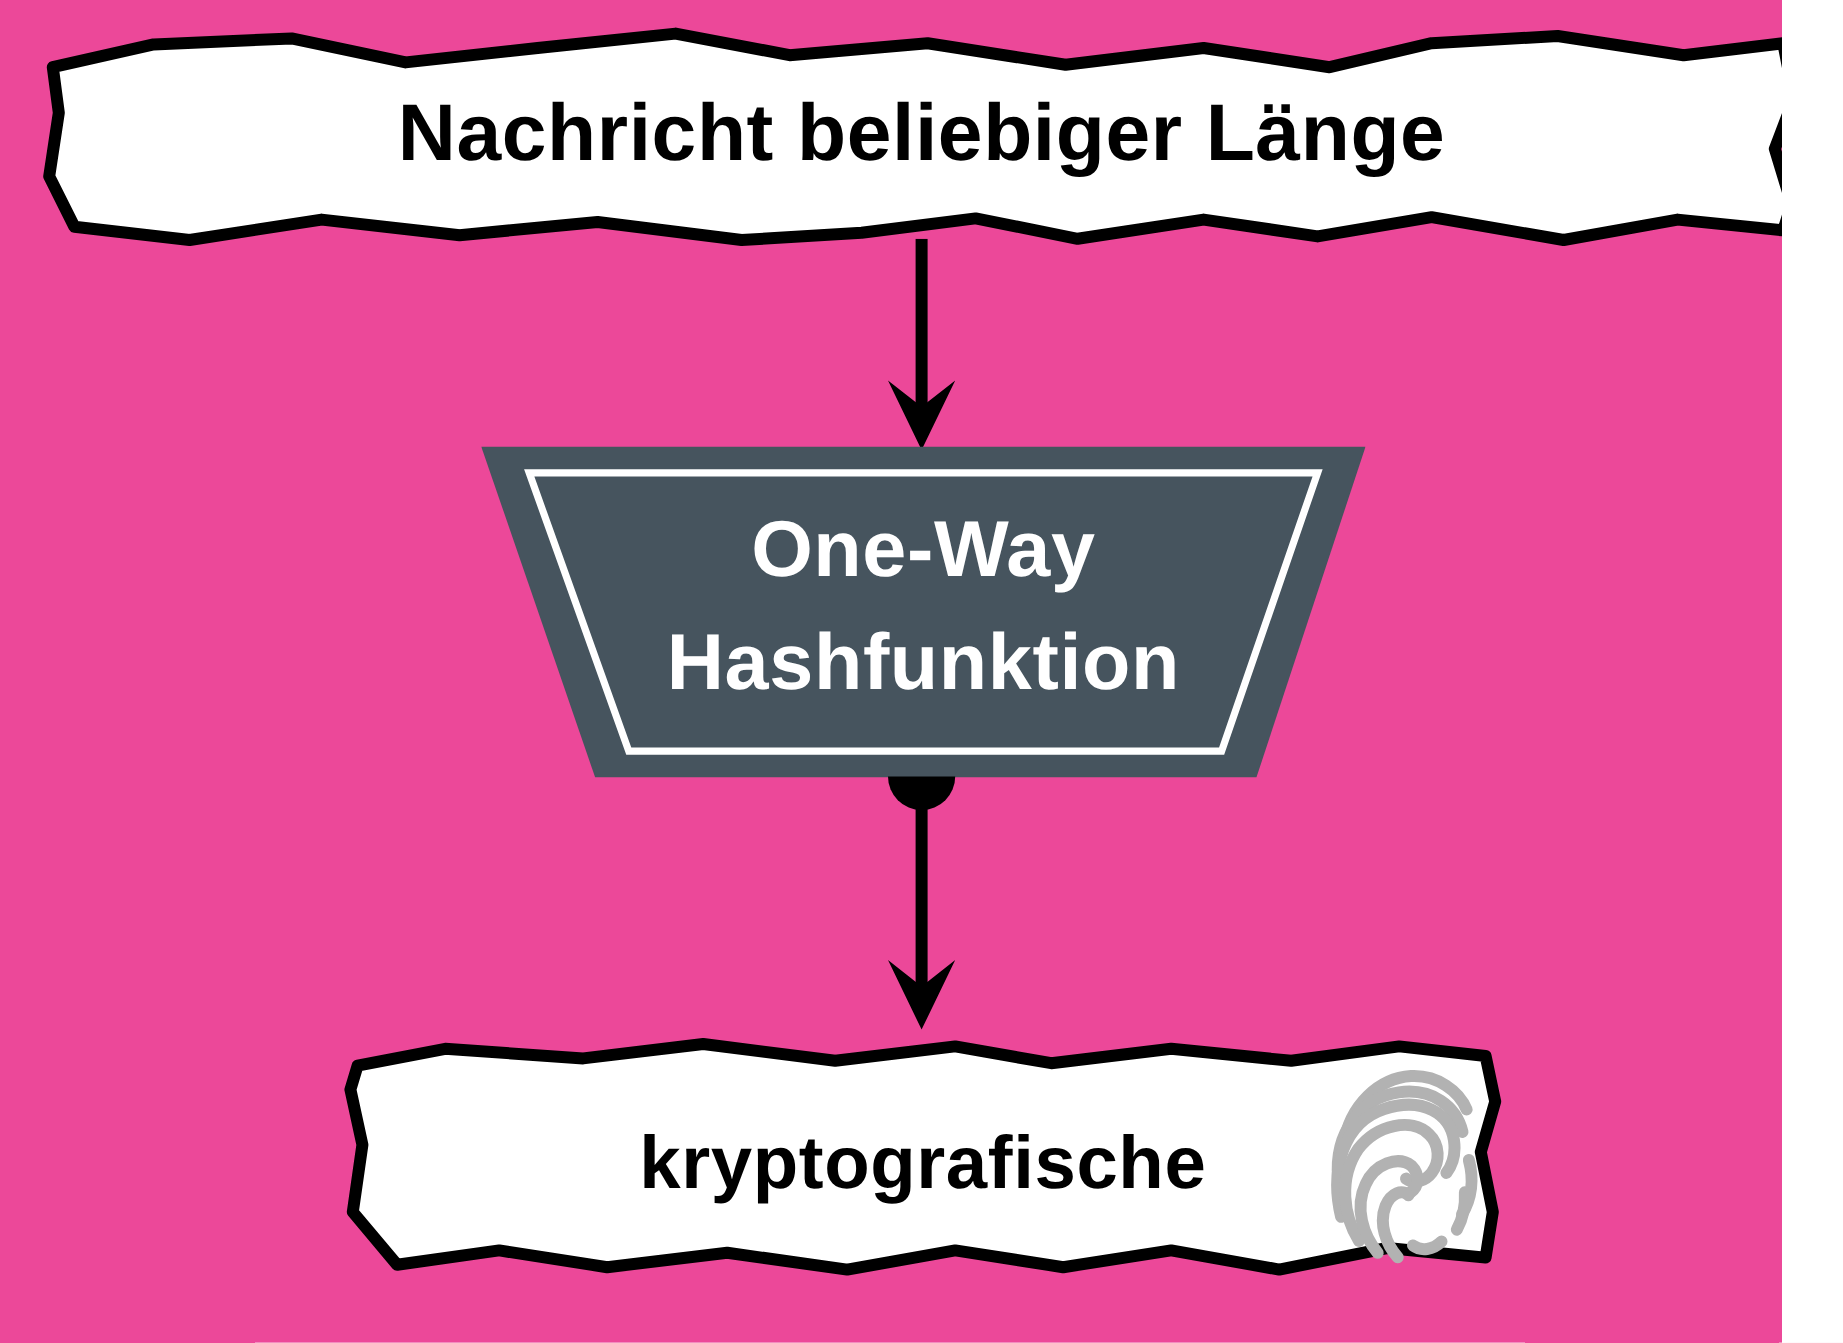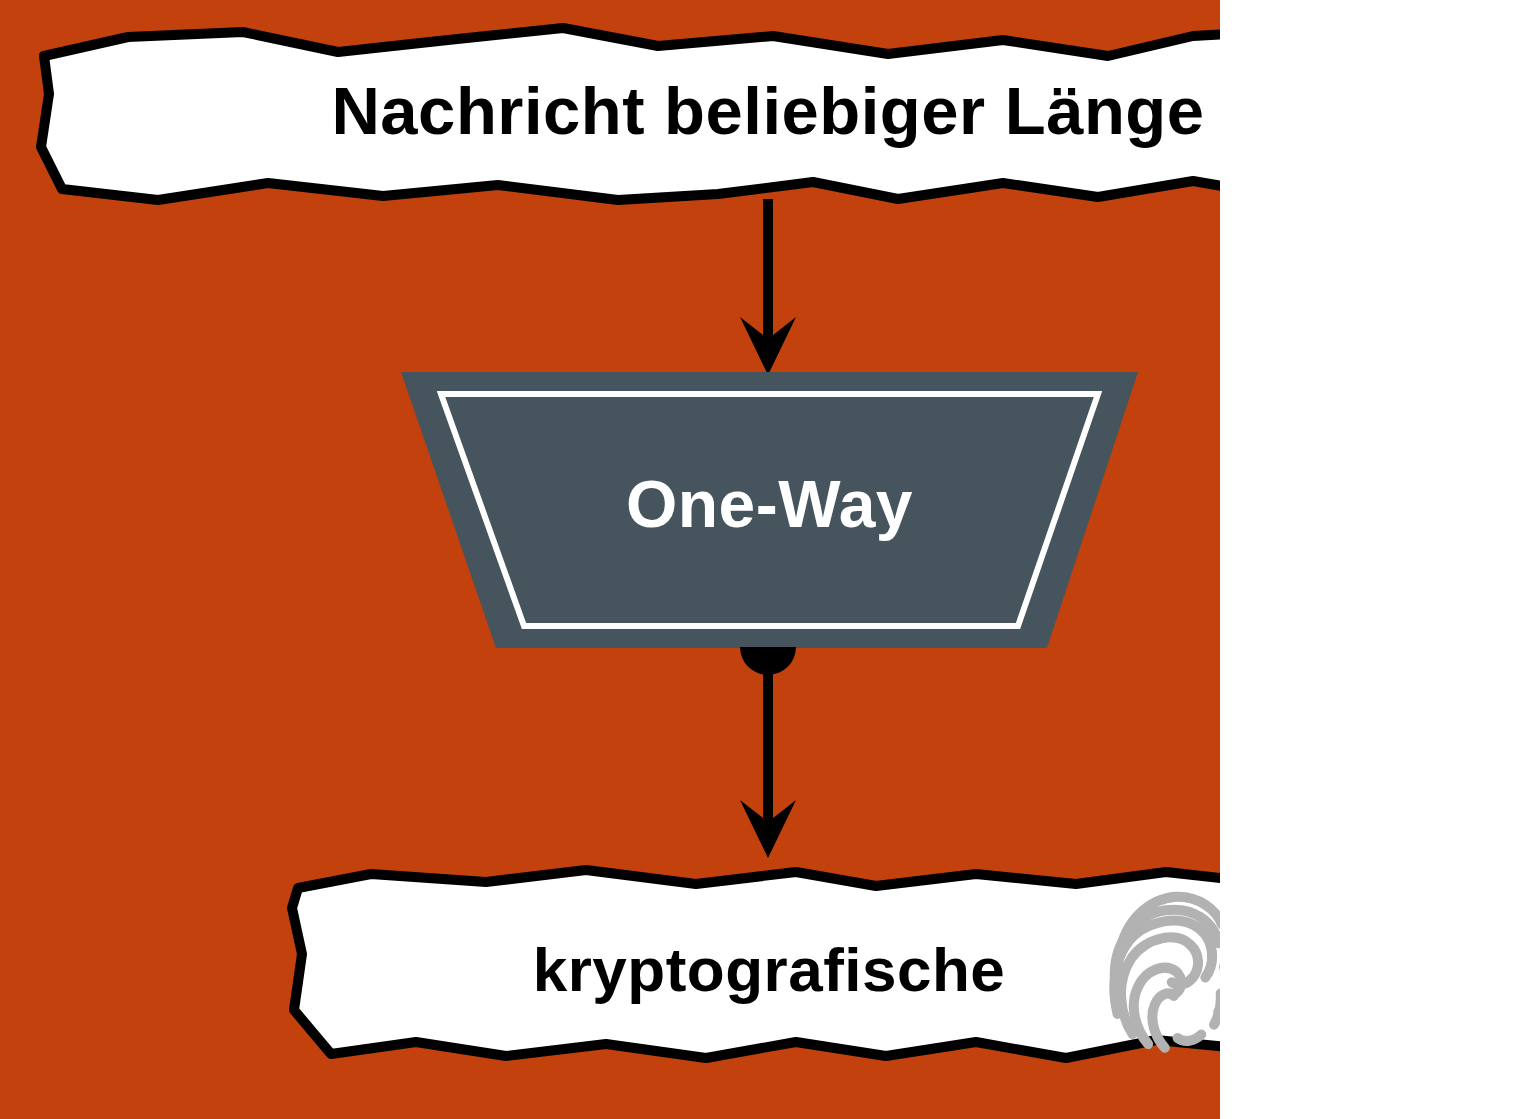--- a/index.html
+++ b/index.html
@@ -3,23 +3,23 @@
 <meta charset="utf-8">
 <style>
   html, body {
     margin: 0;
     padding: 0;
     background: #ffffff;
     font-family: "Liberation Sans", sans-serif;
   }
   .canvas {
     position: relative;
-    width: 1220px;
+    width: 1485px;
     height: 1119px;
-    background: #c2410c;
+    background: #ec4899;
     overflow: hidden;
   }
   .abs { position: absolute; }
   svg { display: block; }
   .label {
     position: absolute;
     display: flex;
     flex-direction: column;
     align-items: center;
     justify-content: center;
@@ -64,20 +64,21 @@
   </svg>
 
   <div class="abs" style="left:401px; top:372px; width:737px; height:276px;">
     <svg width="737" height="276" viewBox="0 0 737 276">
       <polygon points="0,0 737,0 646,276 95,276" fill="#46545E"></polygon>
       <polygon points="40,22 697,22 617,254 123,254" fill="none" stroke-width="6" stroke="#FFFFFF"></polygon>
     </svg>
   </div>
   <div class="label label-white hash-label-box">
     <span>One-Way</span>
+    <span>Hashfunktion</span>
   </div>
 
   <svg class="abs" style="left:728px; top:644px;" width="80" height="218" viewBox="0 0 80 218">
     <path d="M12,3 A28,28 0 0 0 68,3 Z" fill="#000000"></path>
     <line x1="40" y1="4" x2="40" y2="180" stroke-width="10" stroke="#000000"></line>
     <polygon points="40,214 12,156 40,178 68,156" fill="#000000"></polygon>
   </svg>
 
   <div class="abs" style="left:276px; top:856px; width:988px; height:228px;">
     <svg width="988" height="228" viewBox="0 0 988 228" preserveAspectRatio="none">

